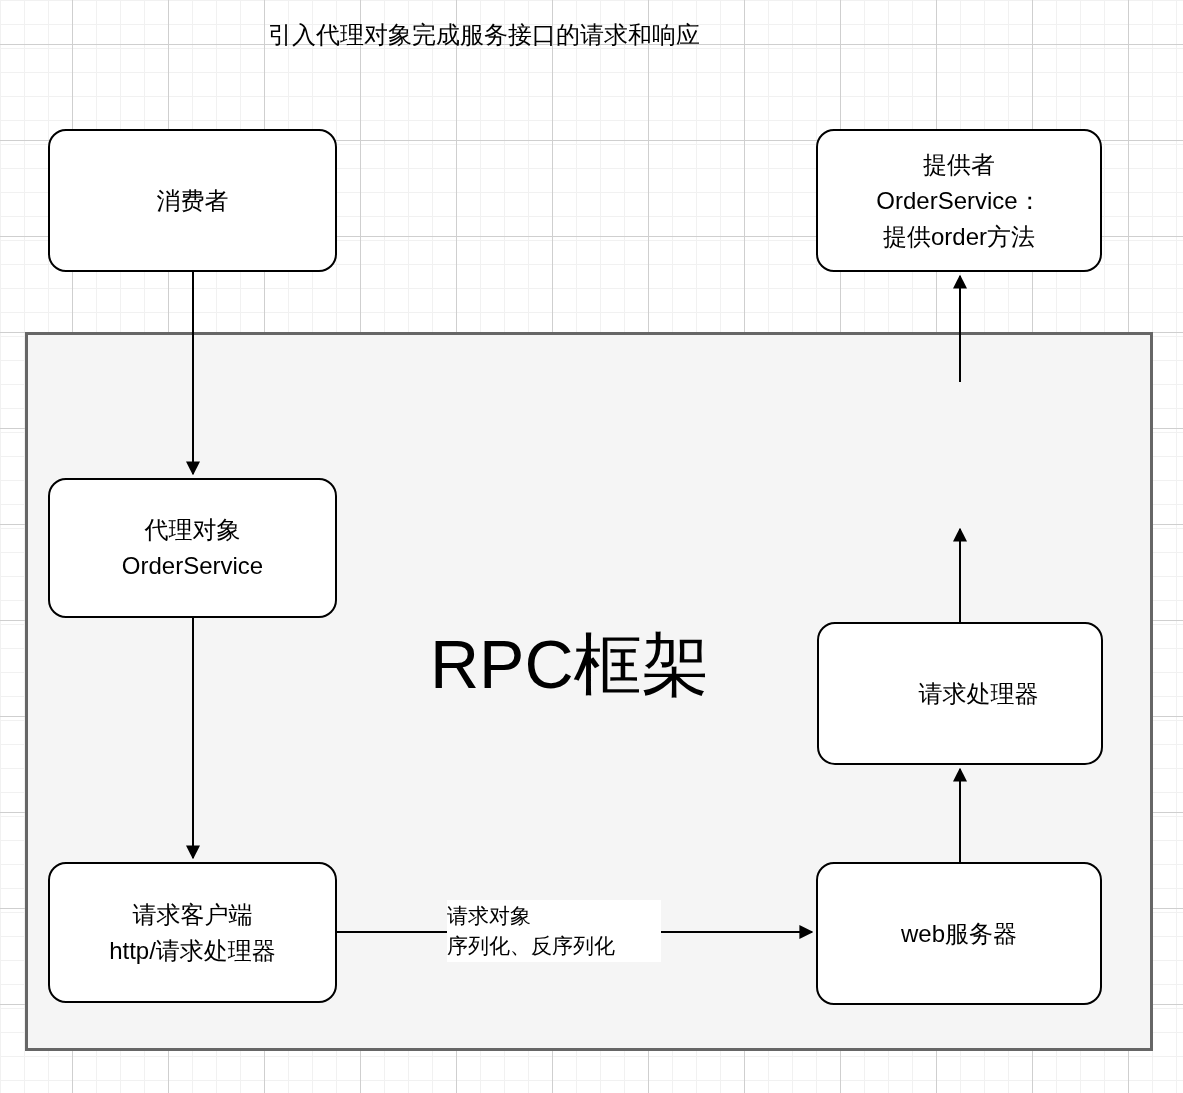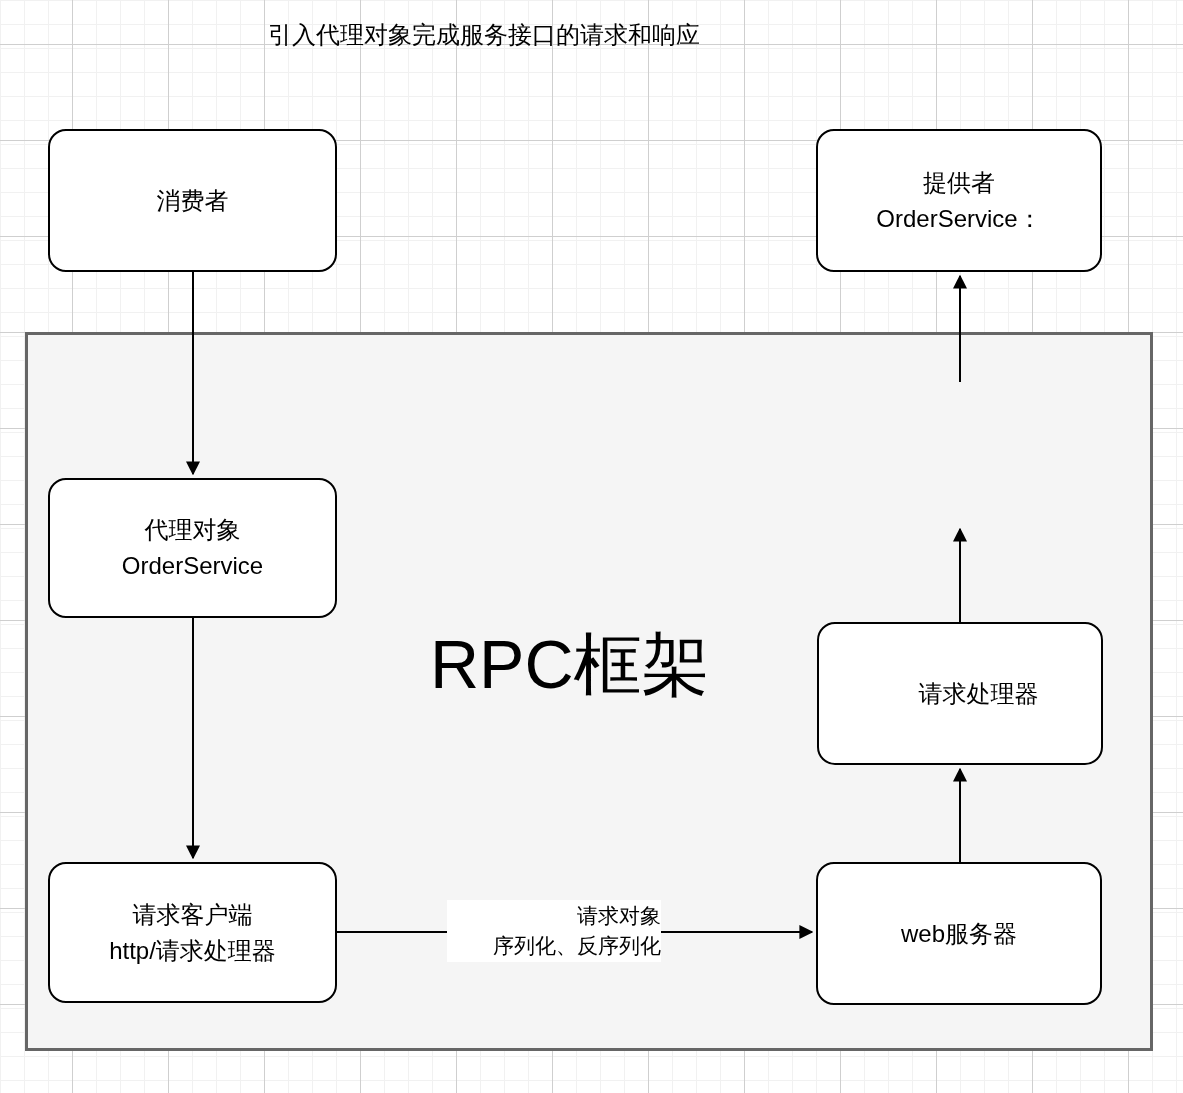--- a/index.html
+++ b/index.html
@@ -60,21 +60,21 @@
     font-size: 24px;
   }
   .node .line { display: block; line-height: 36px; white-space: nowrap; }
 
   .edge-label {
     position: absolute;
     left: 447px;
     top: 900px;
     width: 214px;
     background: #ffffff;
-    text-align: right;
+    text-align: left;
     font-size: 21px;
     line-height: 30px;
     padding: 1px 0;
   }
   .edge-label .line { display: block; white-space: nowrap; }
 
   svg.arrows {
     position: absolute;
     left: 0; top: 0;
     width: 1183px;
@@ -109,20 +109,21 @@
   <div class="node" style="left:48px; top:129px; width:289px; height:143px;">
     <div class="node-label">
       <span class="line">消费者</span>
     </div>
   </div>
 
   <div class="node" style="left:816px; top:129px; width:286px; height:143px;">
     <div class="node-label">
       <span class="line">提供者</span>
       <span class="line">OrderService：</span>
+      <span class="line">提供order方法</span>
     </div>
   </div>
 
   <div class="node" style="left:48px; top:478px; width:289px; height:140px;">
     <div class="node-label">
       <span class="line">代理对象</span>
       <span class="line">OrderService</span>
     </div>
   </div>
 

